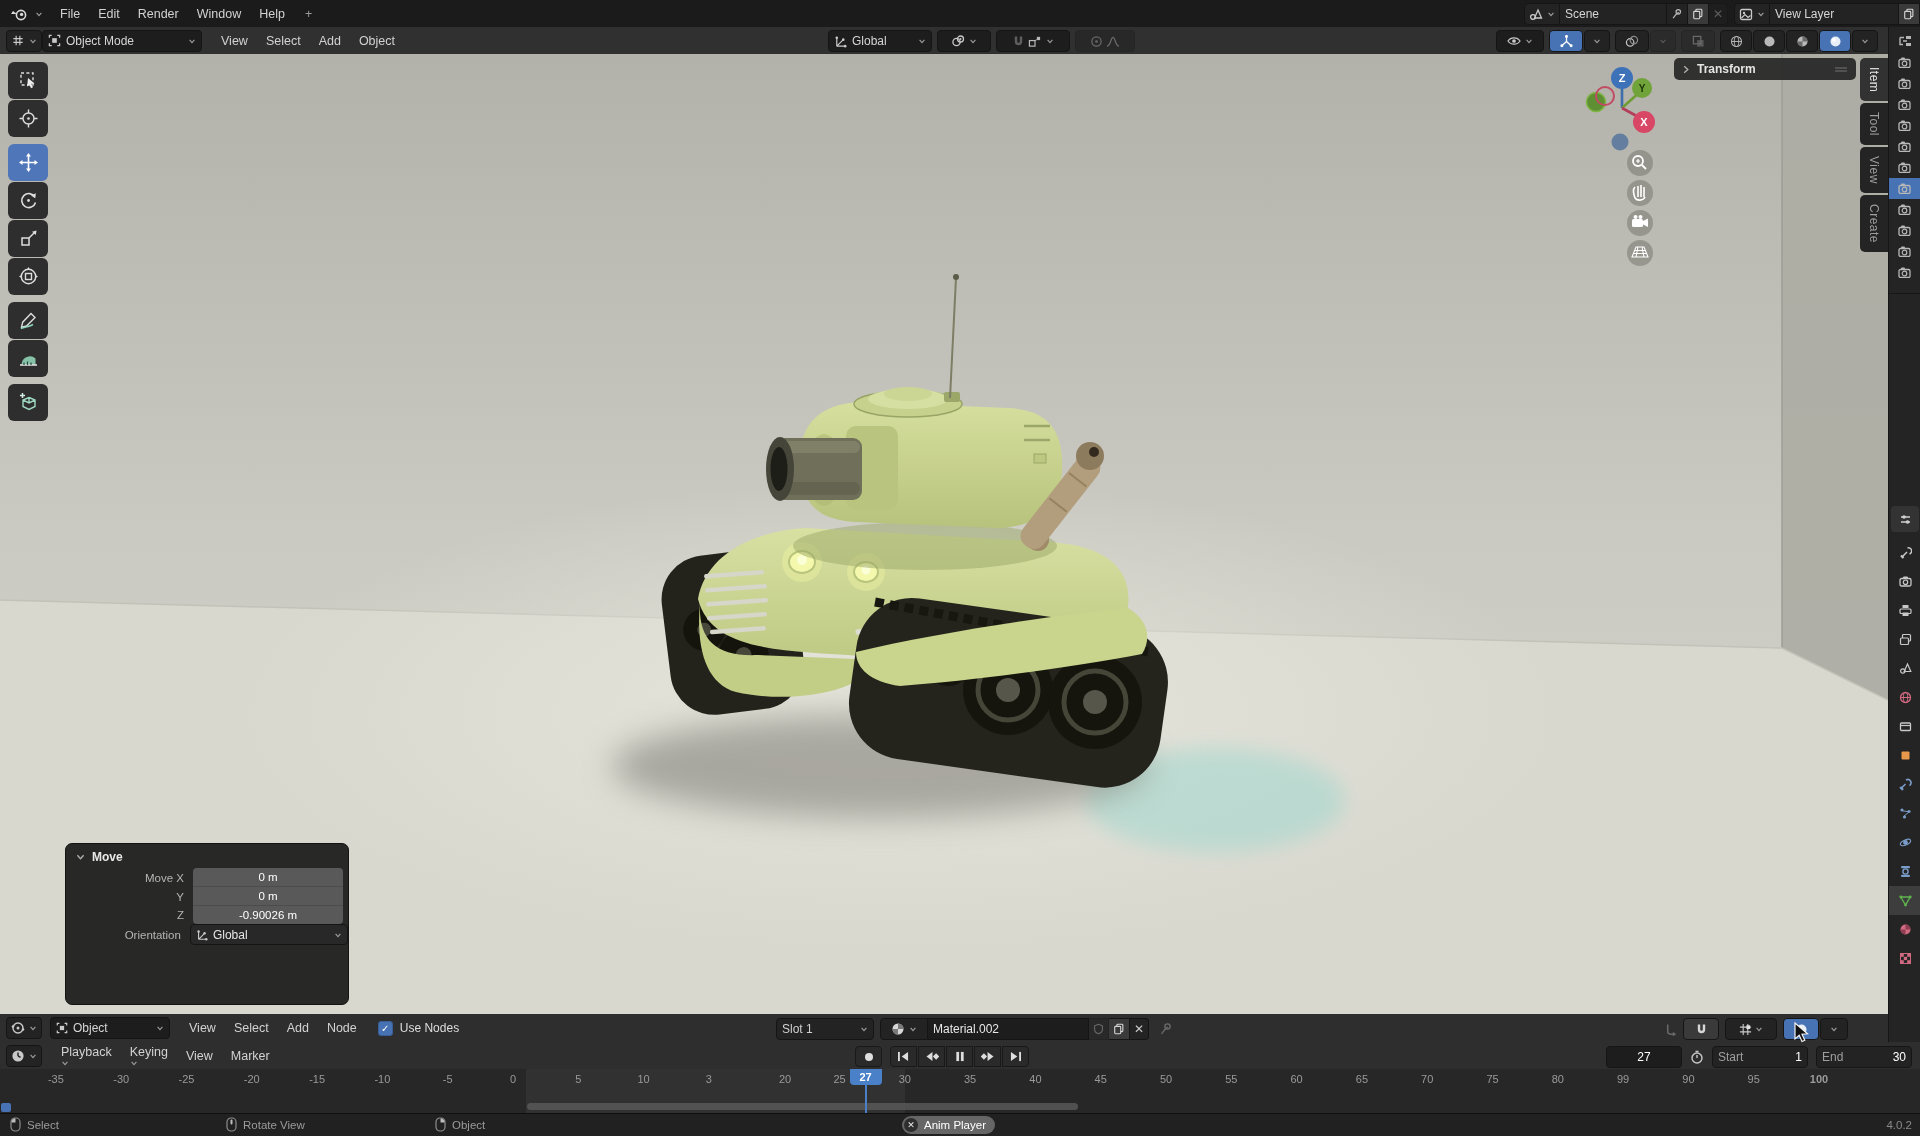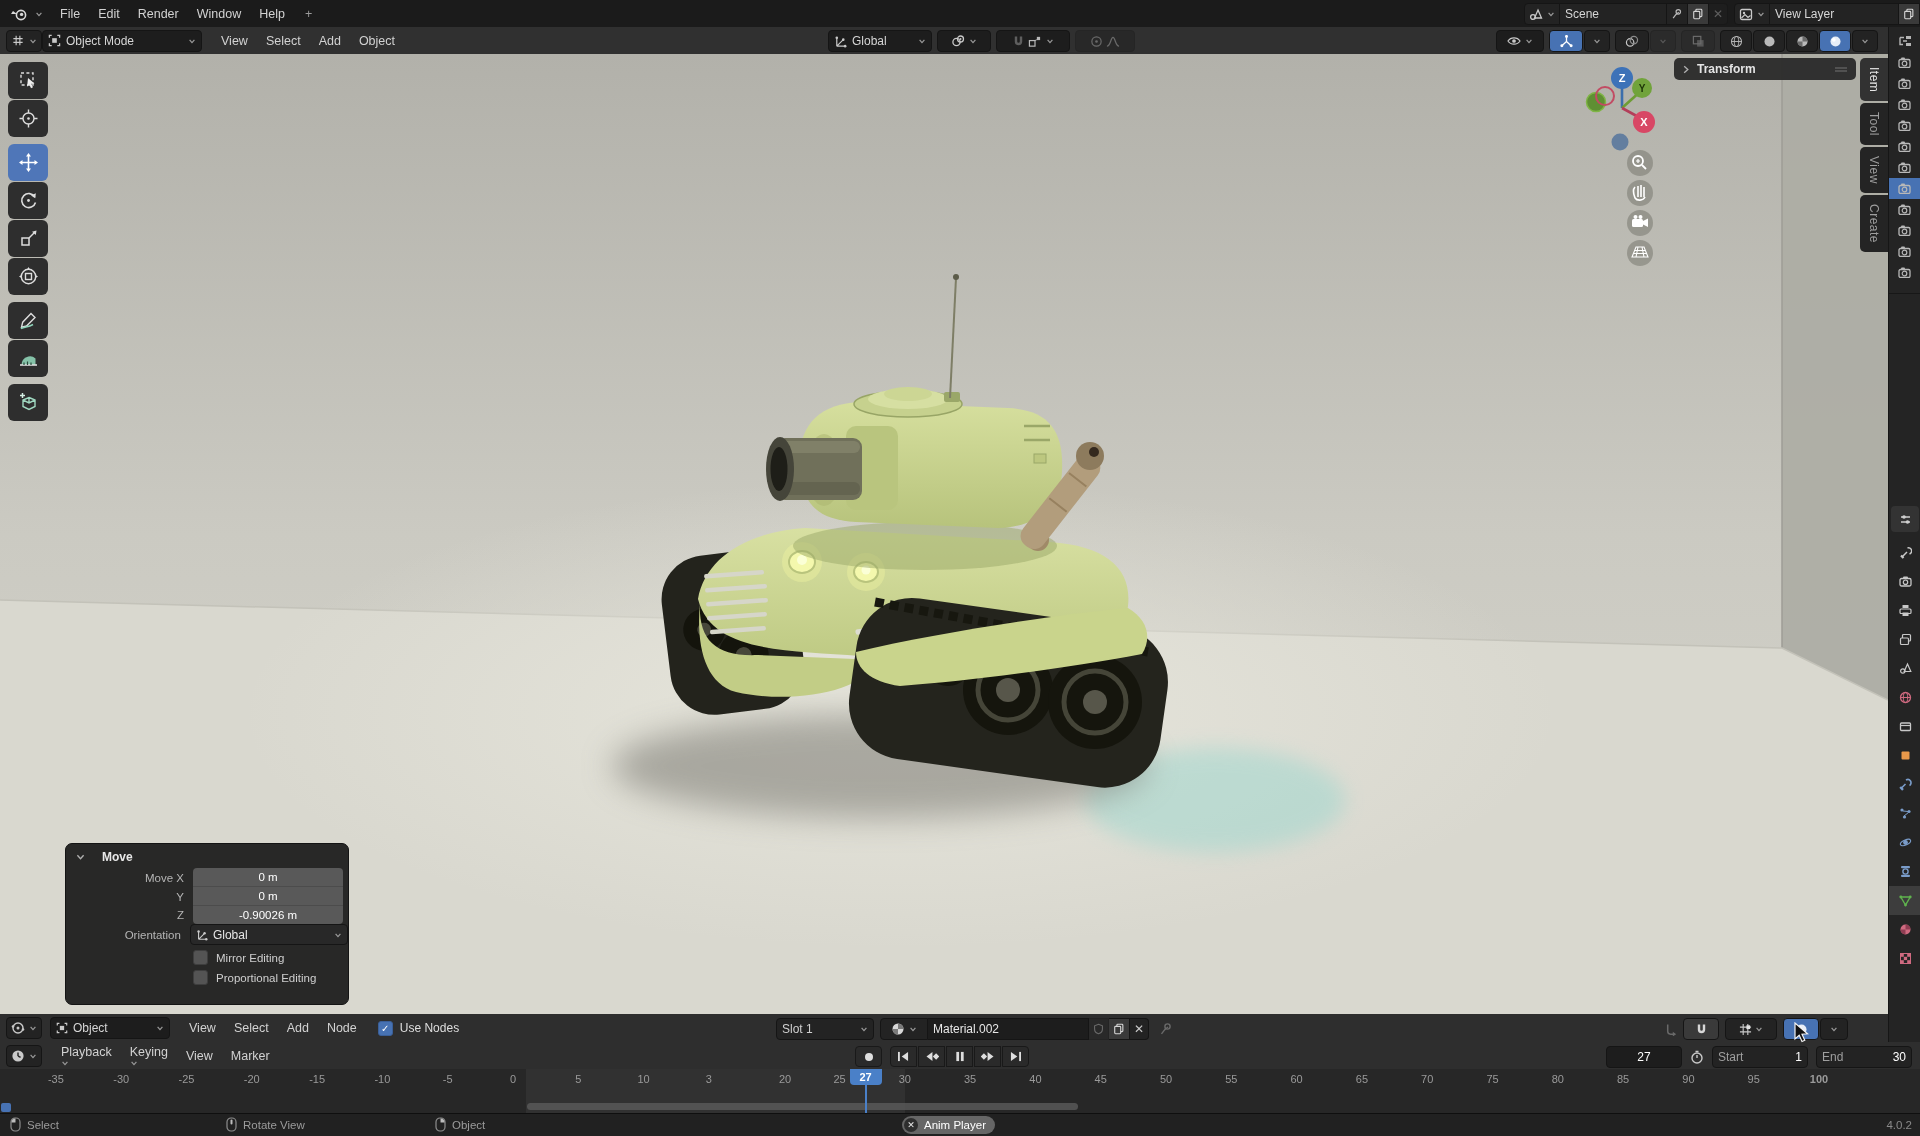--- a/index.html
+++ b/index.html
@@ -589,21 +589,21 @@
     </div>
 
     <div id="side-tabs" class="abs" style="right:0;top:4px;display:flex;flex-direction:column;align-items:flex-end">
         <span class="vtab active">Item</span>
         <span class="vtab">Tool</span>
         <span class="vtab">View</span>
         <span class="vtab">Create</span>
       </div>
 
     <div class="abs" style="left:65px;top:789px;width:282px;height:160px;background:rgba(32,32,32,.96);border:1px solid #141414;border-radius:7px">
-      <div class="row" style="padding:6px 10px 4px;gap:17px">
+      <div class="row" style="padding:6px 10px 4px;gap:7px">
         <span class="icon">
             <svg width="9" height="8" viewBox="0 0 10 9">
               <path d="M1.5,2.5 L5,6.5 L8.5,2.5" fill="none" stroke="#b0b0b0" stroke-width="1.5"></path>
             </svg>
           </span>
         <span style="color:#e8e8e8;font-weight:bold;font-size:12px">Move</span>
       </div>
       <div id="mp-rows">
           <div class="row">
             <span class="mp-label">Move X</span>
@@ -630,30 +630,20 @@
               </svg>
             </span>
           <span style="flex:1;color:#e6e6e6">Global</span>
           <span class="icon chev">
               <svg width="8" height="8" viewBox="0 0 10 10">
                 <path d="M2 3.5 L5 7 L8 3.5" fill="none" stroke="#9a9a9a" stroke-width="1.5"></path>
               </svg>
             </span>
         </div>
       </div>
-      <div id="mp-checks">
-          <div class="row" style="margin: 5px 0px 0px 127px; gap: 8px;">
-            <span class="checkbox"></span>
-            <span style="color: rgb(207, 207, 207); font-size: 11.5px;">Mirror Editing</span>
-          </div>
-          <div class="row" style="margin: 5px 0px 0px 127px; gap: 8px;">
-            <span class="checkbox"></span>
-            <span style="color: rgb(207, 207, 207); font-size: 11.5px;">Proportional Editing</span>
-          </div>
-        </div>
     </div>
   </div>
 
   <div id="rightstrip" class="abs">
     <div class="icon" style="margin:8px auto 4px;display:flex;justify-content:center">
       <svg width="14" height="13" viewBox="0 0 14 13">
           <path d="M2,2.5 h4 M2,2.5 v7 h3 M5,6 h4" stroke="#b5b5b5" stroke-width="1.4" fill="none"></path>
           <rect x="8" y="1" width="5" height="3" fill="#b5b5b5"></rect>
           <rect x="8" y="8" width="5" height="3" fill="#b5b5b5"></rect>
         </svg>
@@ -1151,21 +1141,21 @@
         <span class="tick" style="left: 970.1px;">35</span>
         <span class="tick" style="left: 1035.4px;">40</span>
         <span class="tick" style="left: 1100.7px;">45</span>
         <span class="tick" style="left: 1166px;">50</span>
         <span class="tick" style="left: 1231.3px;">55</span>
         <span class="tick" style="left: 1296.6px;">60</span>
         <span class="tick" style="left: 1361.9px;">65</span>
         <span class="tick" style="left: 1427.2px;">70</span>
         <span class="tick" style="left: 1492.5px;">75</span>
         <span class="tick" style="left: 1557.8px;">80</span>
-        <span class="tick" style="left: 1623.1px;">85</span>
+        <span class="tick" style="left: 1623.1px;">99</span>
         <span class="tick" style="left: 1688.4px;">90</span>
         <span class="tick" style="left: 1753.7px;">95</span>
         <span class="tick" style="left: 1819px; font-weight: bold;">100</span>
       </div>
     <div class="abs" style="left:1px;top:34px;width:10px;height:9px;background:#4772b3;border-radius:2px"></div>
     <div class="abs" style="left:527px;top:34px;width:551px;height:7px;background:rgba(88,88,88,.85);border-radius:4px"></div>
     <div id="playhead-line" class="abs" style="top: 0px; width: 2px; height: 44px; left: 864.62px; background: rgb(74, 128, 200);"></div>
     <div id="playhead-badge" class="abs" style="top: 0px; width: 32px; height: 16px; border-radius: 0px 0px 4px 4px; display: flex; align-items: center; justify-content: center; color: rgb(255, 255, 255); font-size: 11px; font-weight: bold; left: 849.62px; background: rgb(74, 128, 200);">
         <span>27</span>
       </div>

